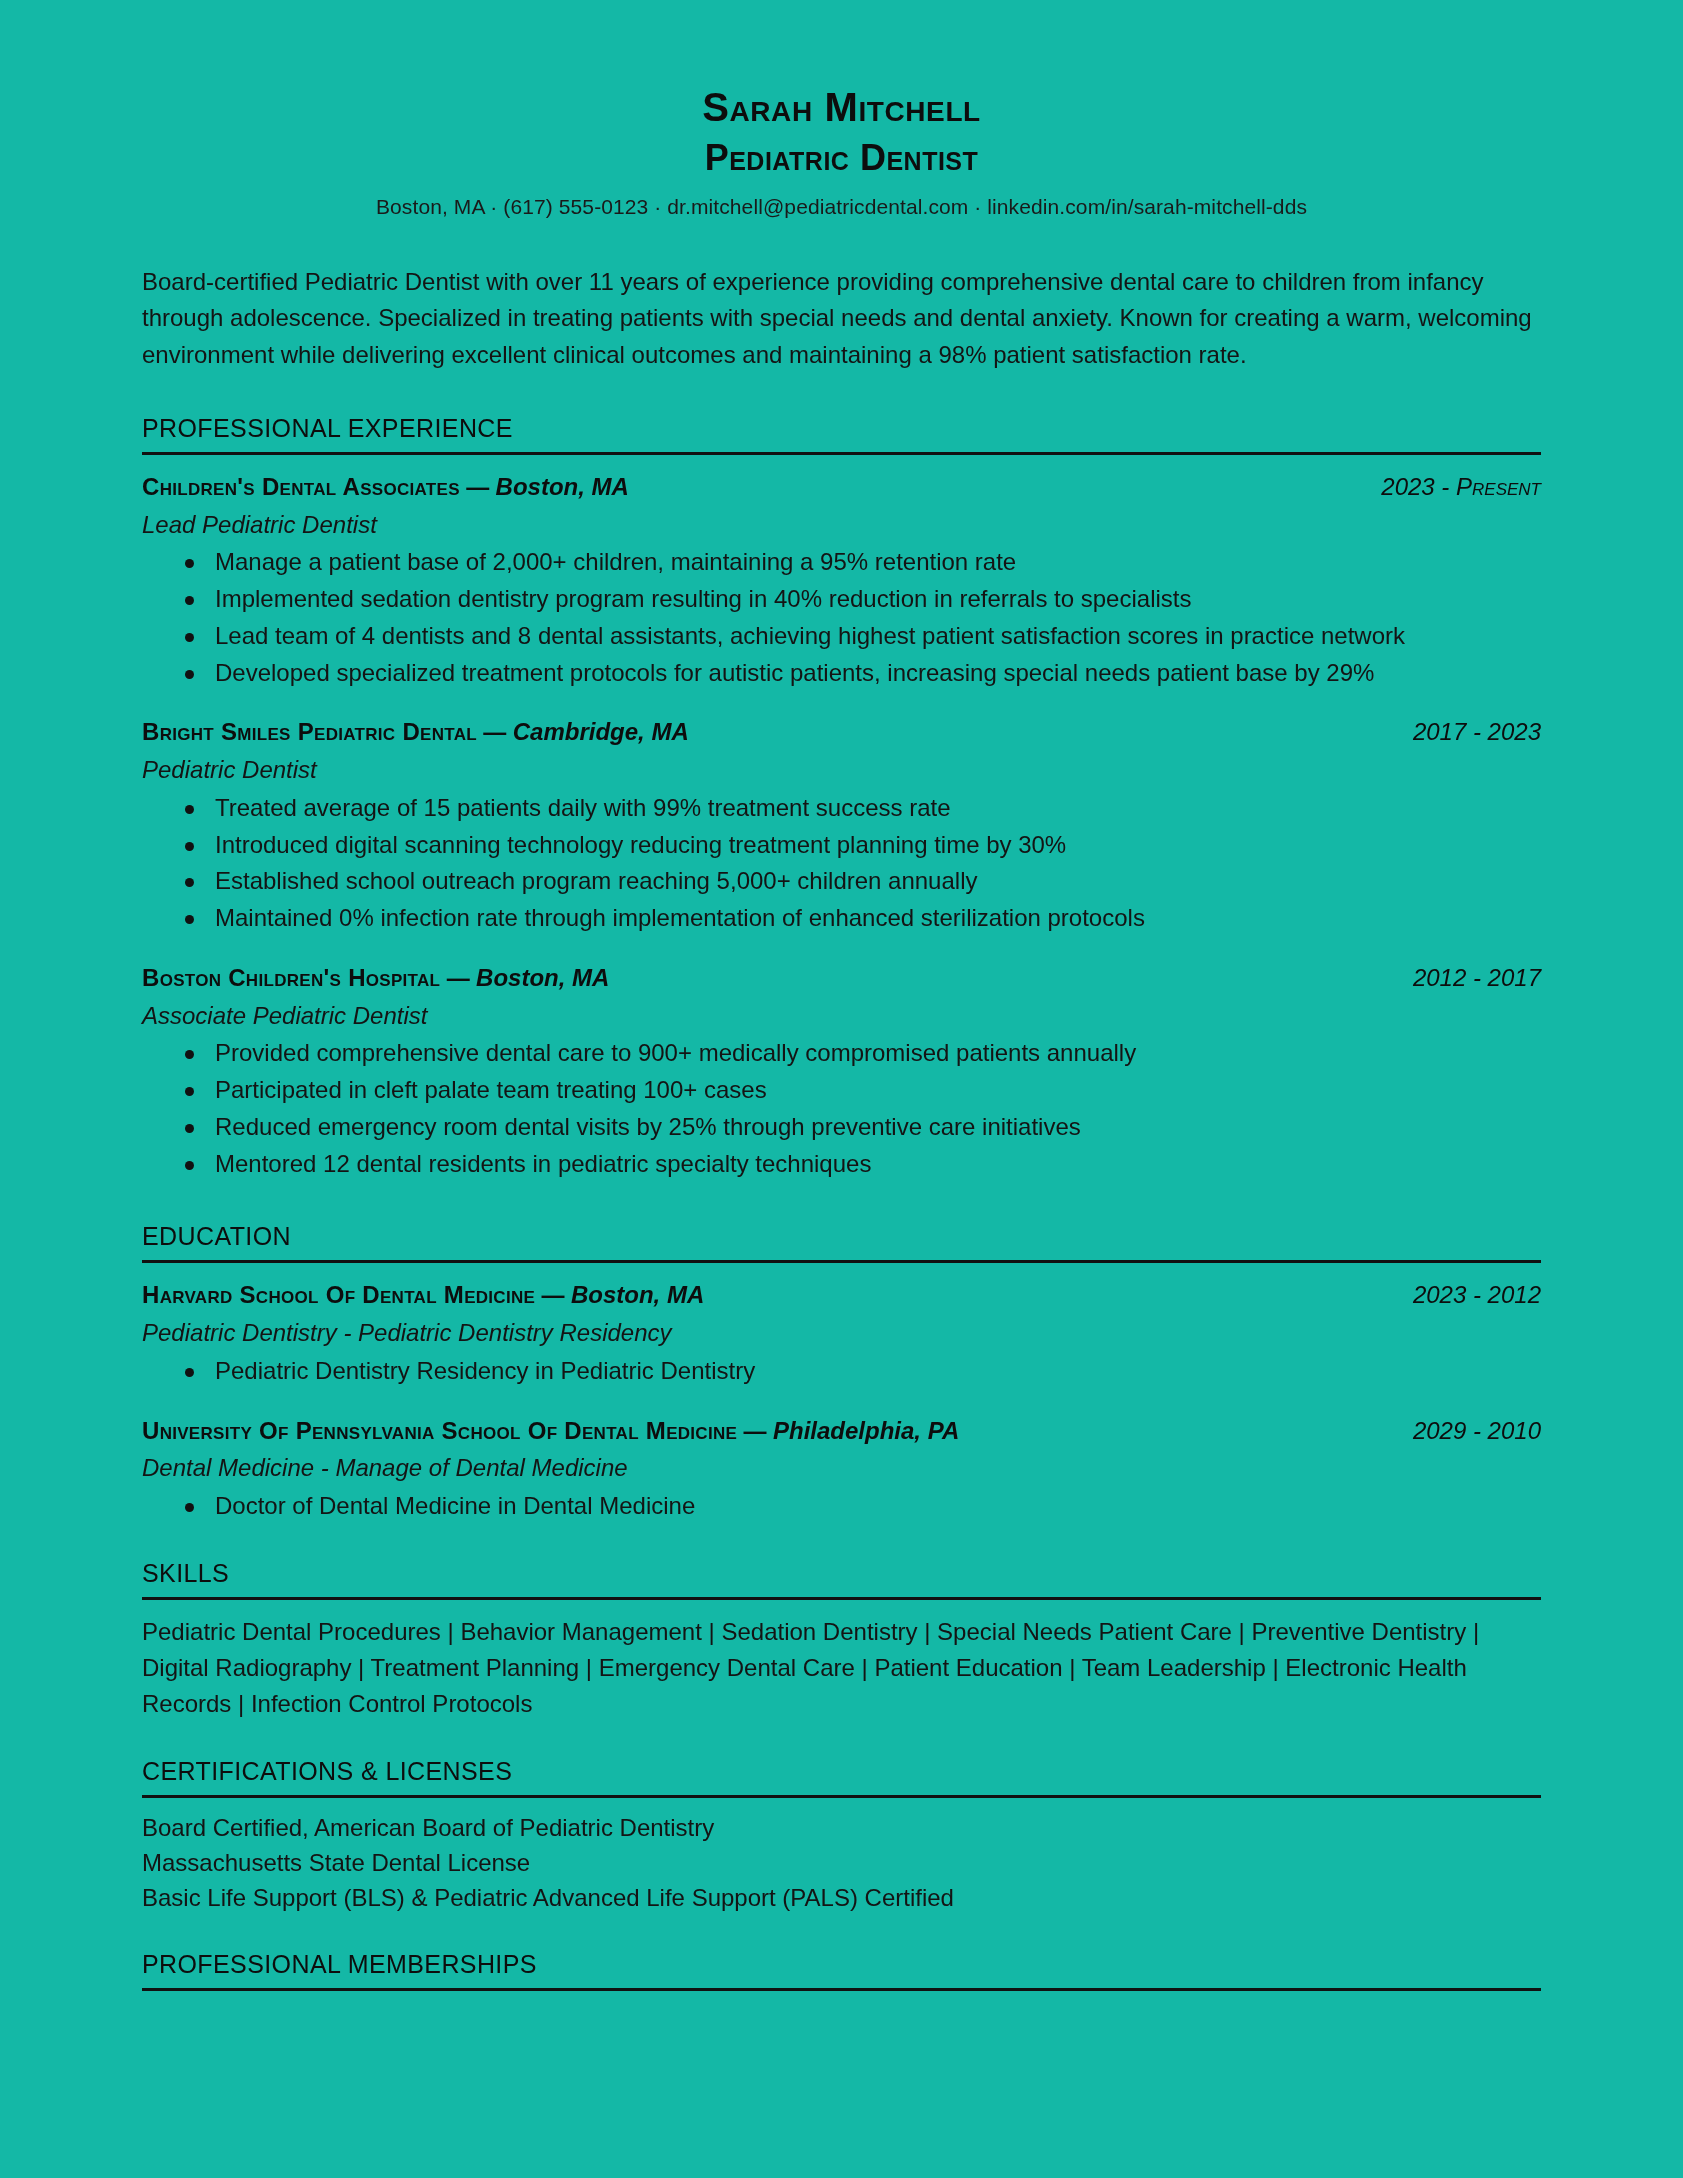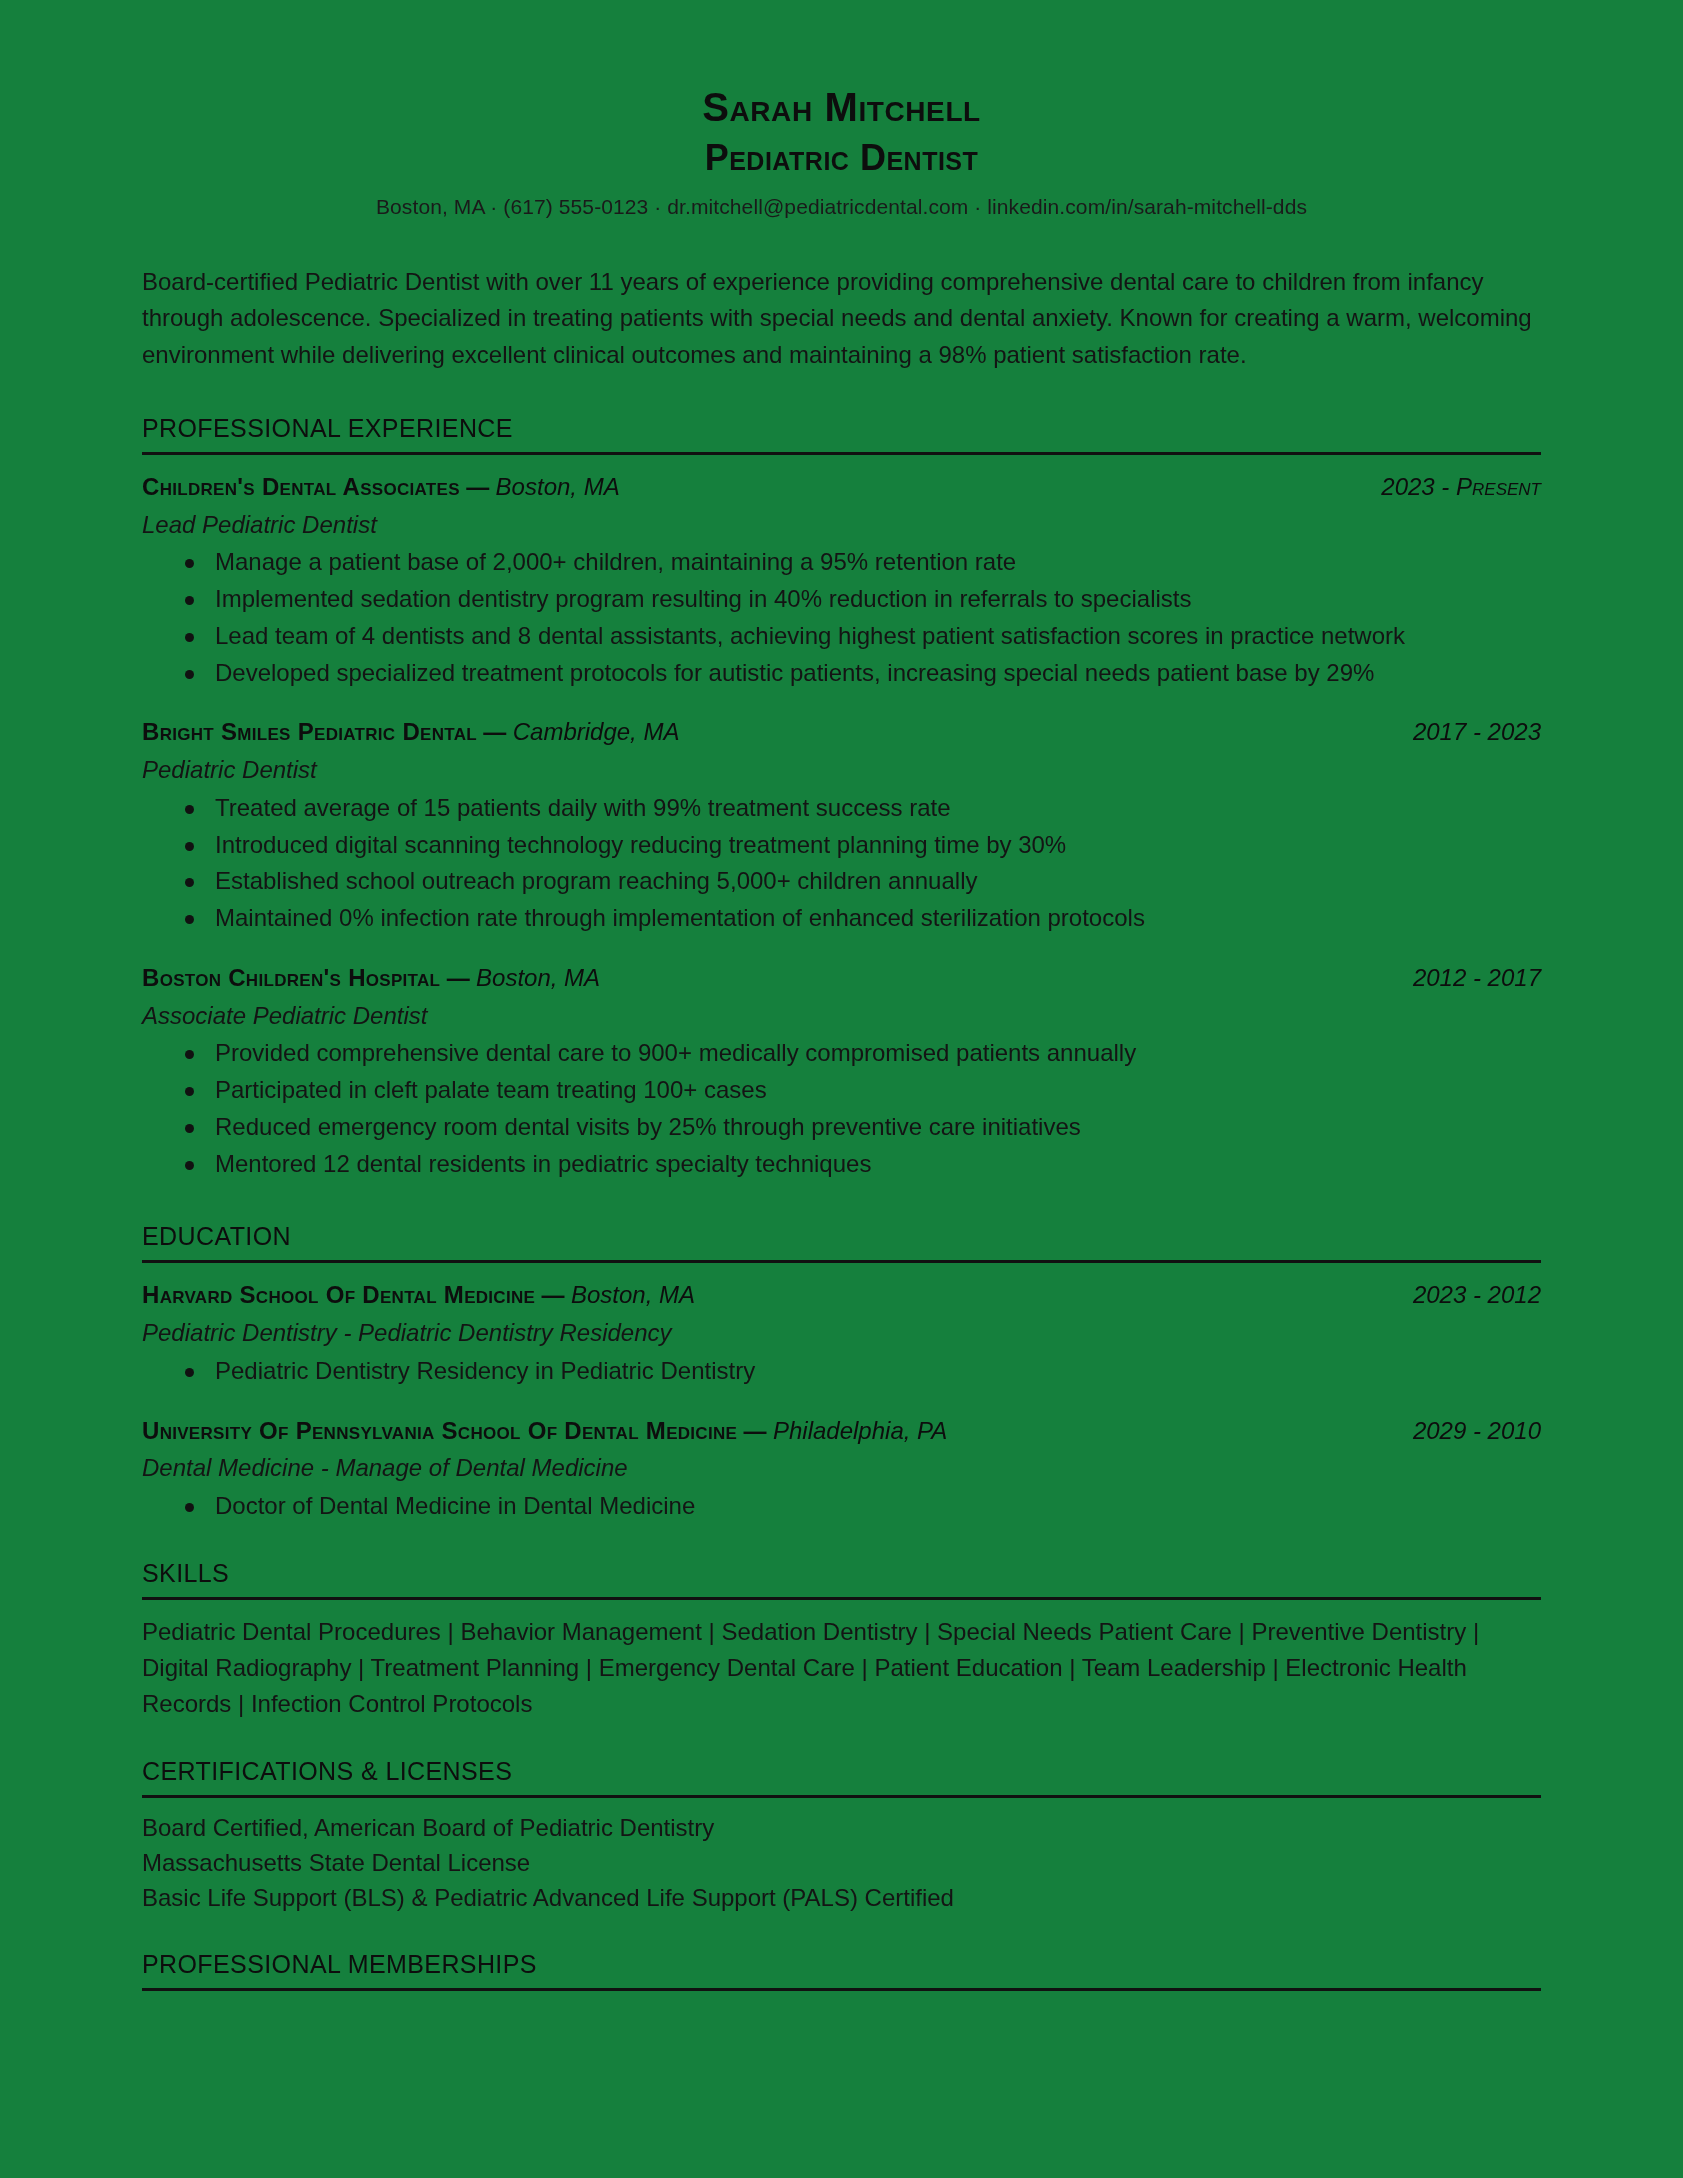--- a/index.html
+++ b/index.html
@@ -12,21 +12,21 @@
     width: 1683px;
     height: 2178px;
     font-family: "Liberation Sans", sans-serif;
     color: #111111;
     -webkit-font-smoothing: antialiased;
   }
 
   .page {
     width: 1683px;
     height: 2178px;
-    background: #15803d;
+    background: #14b8a6;
     padding: 0 142px;
     position: relative;
     overflow: hidden;
   }
 
   
   .resume-header {
     padding-top: 85px;
     text-align: center;
   }
@@ -108,21 +108,21 @@
   .org {
     font-weight: 700;
     font-variant: small-caps;
     text-transform: capitalize;
     letter-spacing: 0.3px;
     font-size: 24px;
   }
   .dash { font-weight: 700; }
   .loc {
     font-style: italic;
-    font-weight: 400;
+    font-weight: 700;
     font-size: 24px;
   }
   .entry-dates {
     font-style: italic;
     font-size: 24px;
     white-space: nowrap;
     flex: 0 0 auto;
     color: #0d0d0d;
   }
   .entry-dates.smallcaps {

